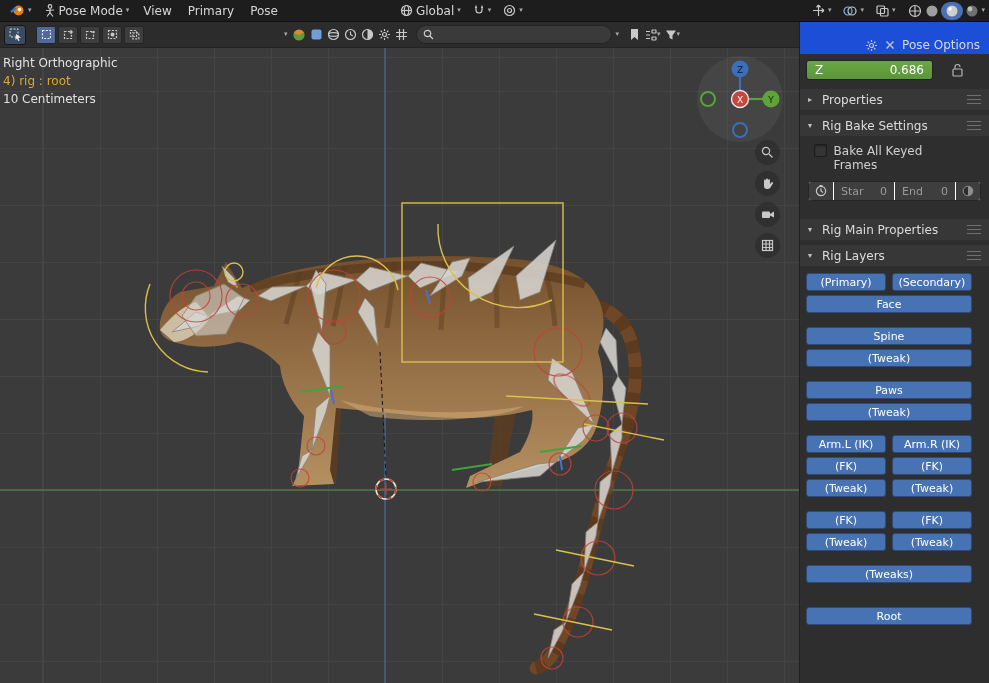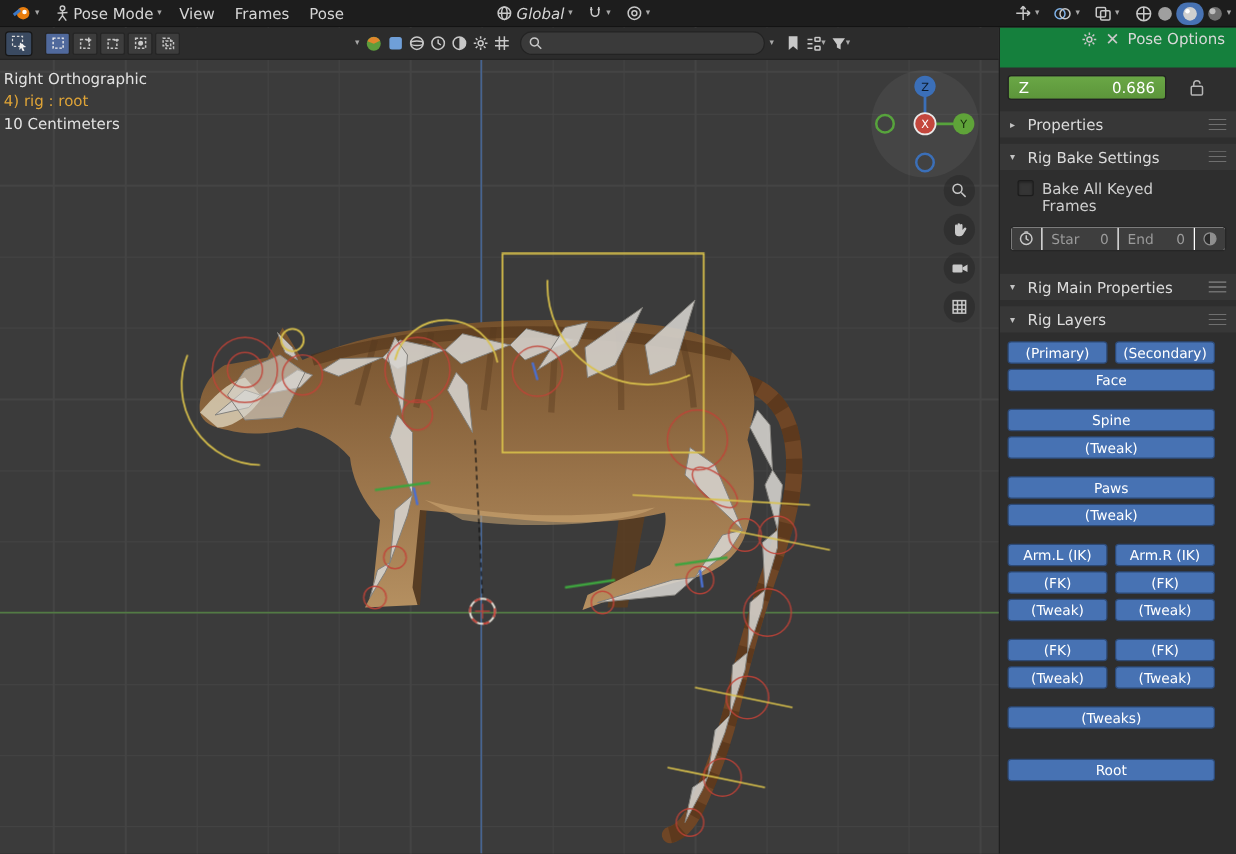--- a/index.html
+++ b/index.html
@@ -54,21 +54,21 @@
 
   .nav-gizmo{position:absolute;left:692px;top:34px;width:96px;height:88px;z-index:4;}
   .vp-btns{position:absolute;left:755px;top:118px;display:flex;flex-direction:column;gap:6px;z-index:4;}
   .vp-btn{width:25px;height:25px;border-radius:50%;background:rgba(40,40,40,.55);
     display:flex;align-items:center;justify-content:center;}
 
   .scene{position:absolute;left:0;top:26px;width:800px;height:635px;z-index:1;}
 
   
   .sidebar{flex:1;background:var(--bg-panel);display:flex;flex-direction:column;overflow:hidden;}
-  .pop-header{height:26px;display:flex;align-items:flex-end;gap:7px;padding:16px 9px;background:#15803d;}
+  .pop-header{height:26px;display:flex;align-items:flex-start;gap:7px;padding:16px 9px;background:#1d4ed8;}
   .pop-title{color:#d9d9d9;}
   .z-row{display:flex;align-items:center;padding:6px 6px 6px 6px;gap:0;}
   .z-slider{width:127px;height:20px;background:linear-gradient(to bottom,#6aa746,#5c953a);
     border-radius:3px;border:1px solid #222;display:flex;align-items:center;
     justify-content:space-between;padding:0 8px;color:#fff;font-size:12px;}
   .z-lock{margin-left:18px;}
   .panel-hdr{height:21px;margin:3px 0 2px 0;display:flex;align-items:center;gap:5px;
     padding:0 8px;background:#373737;color:#dcdcdc;}
   .panel-hdr .chevhd{font-size:8px;color:#c2c2c2;width:9px;}
   .grip{margin-left:auto;width:14px;height:9px;
@@ -109,24 +109,24 @@
     <div class="tb-item">
       <svg width="12" height="14" viewBox="0 0 12 14" class="mono-stroke">
         <circle cx="6" cy="2.5" r="1.8"></circle>
         <path d="M6 4.5 L6 8.5 M2 6.5 L10 6 M6 8.5 L3 12.5 M6 8.5 L9 12.5"></path>
       </svg>
       <span>Pose Mode</span>
       <span class="chev">▾</span>
     </div>
 
     <div class="menu-item">View</div>
-    <div class="menu-item">Frames</div>
+    <div class="menu-item">Primary</div>
     <div class="menu-item">Pose</div>
 
-    <div class="tb-item" style="margin-left:108px;font-style:italic;">
+    <div class="tb-item" style="margin-left:108px;">
       <svg width="13" height="13" viewBox="0 0 13 13" class="mono-stroke">
         <circle cx="6.5" cy="6.5" r="5"></circle>
           <ellipse cx="6.5" cy="6.5" rx="2.2" ry="5"></ellipse>
           <path d="M1.5 6.5 H11.5"></path>
       </svg>
       <span>Global</span>
       <span class="chev">▾</span>
     </div>
 
     <div class="tb-item">

